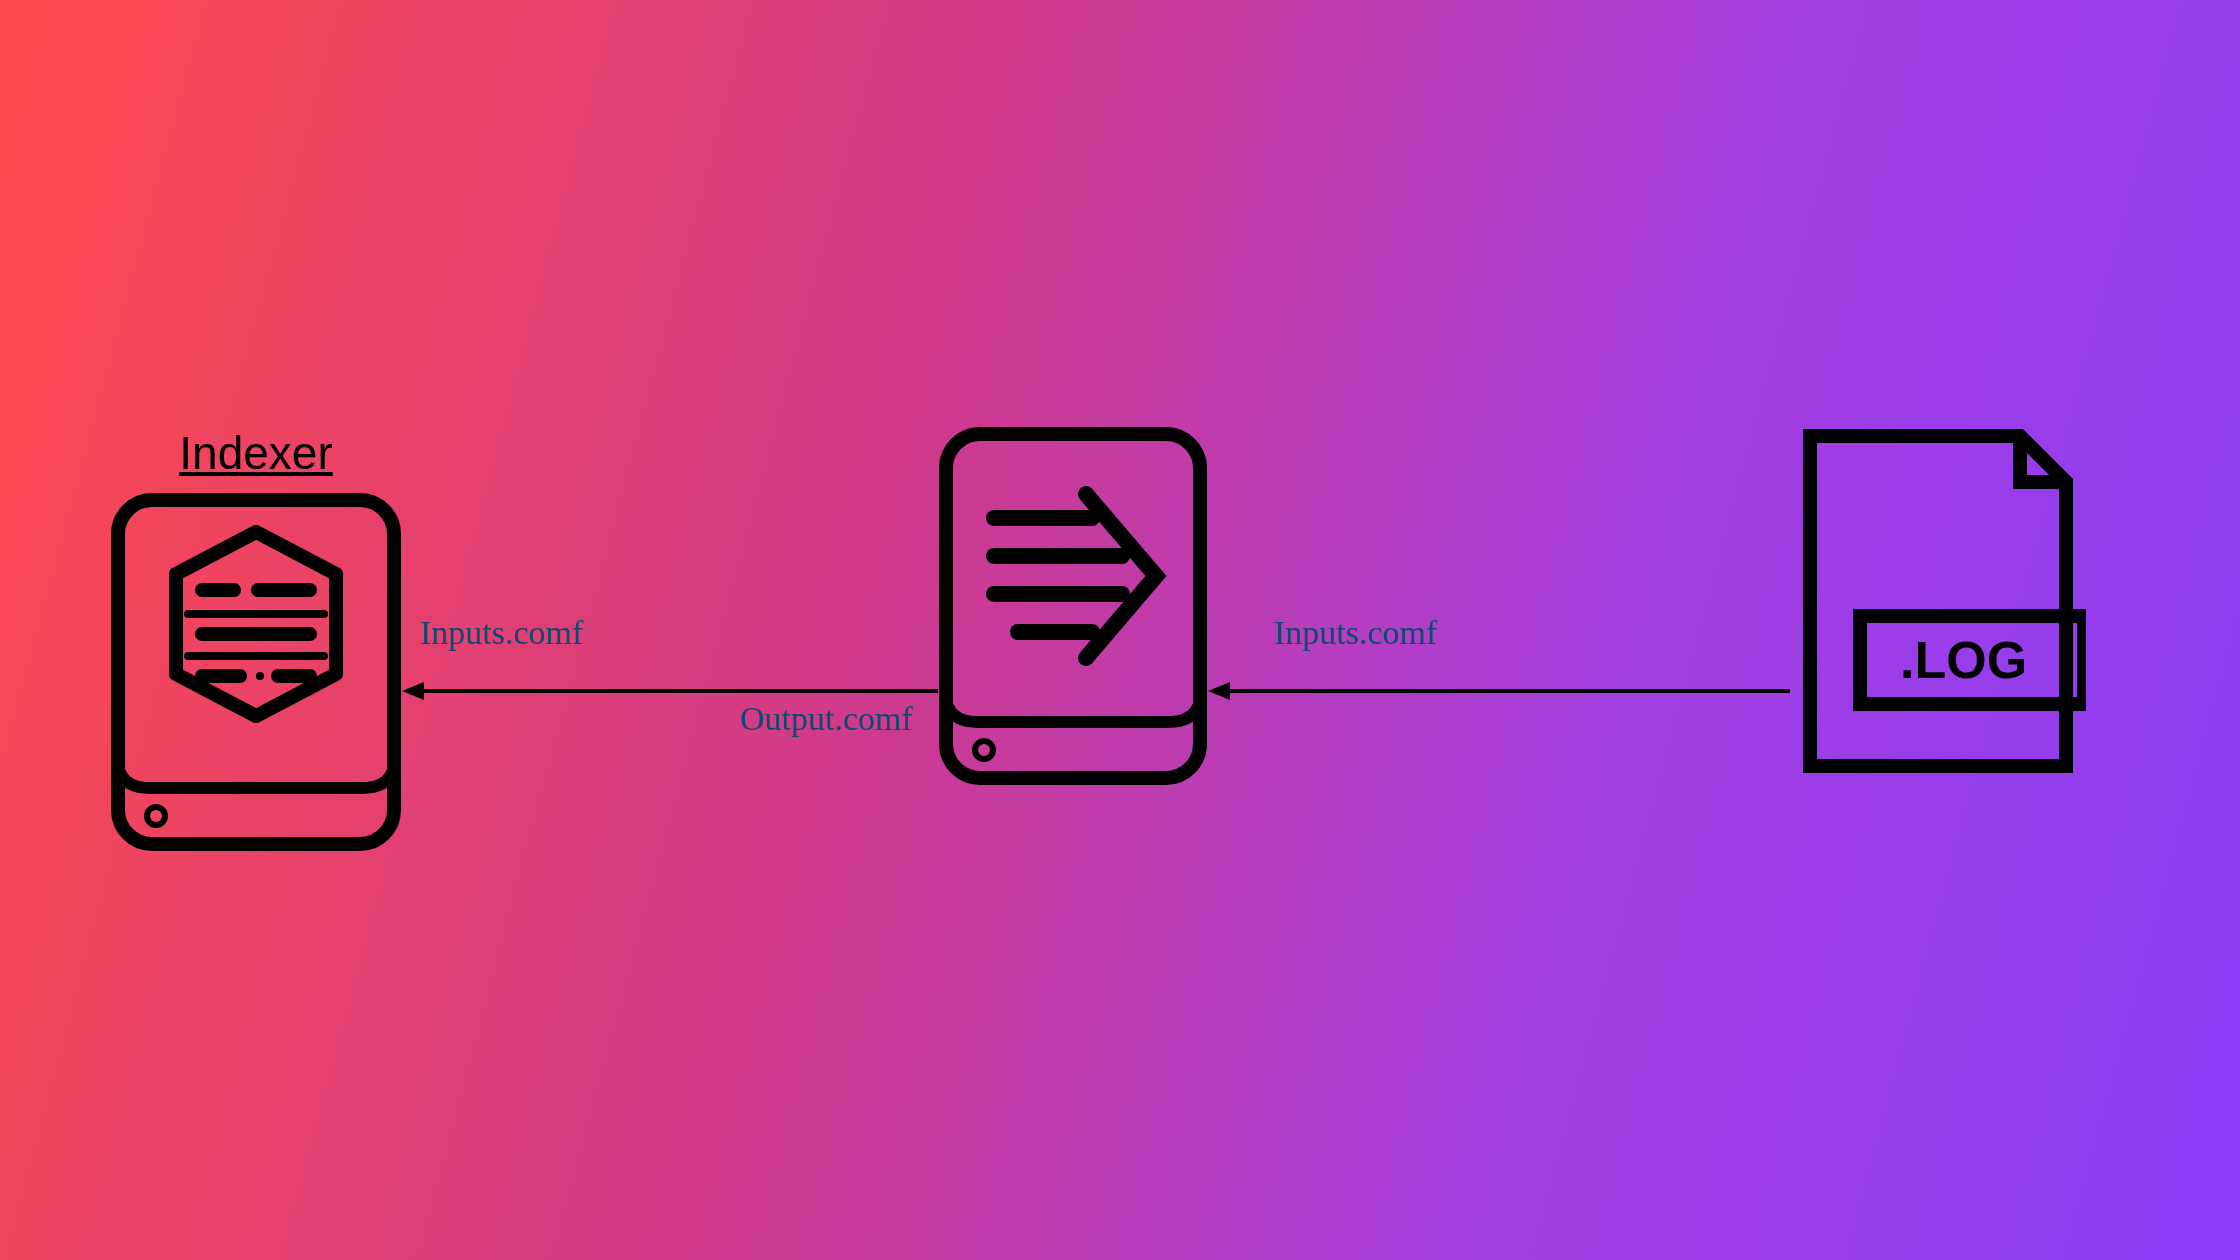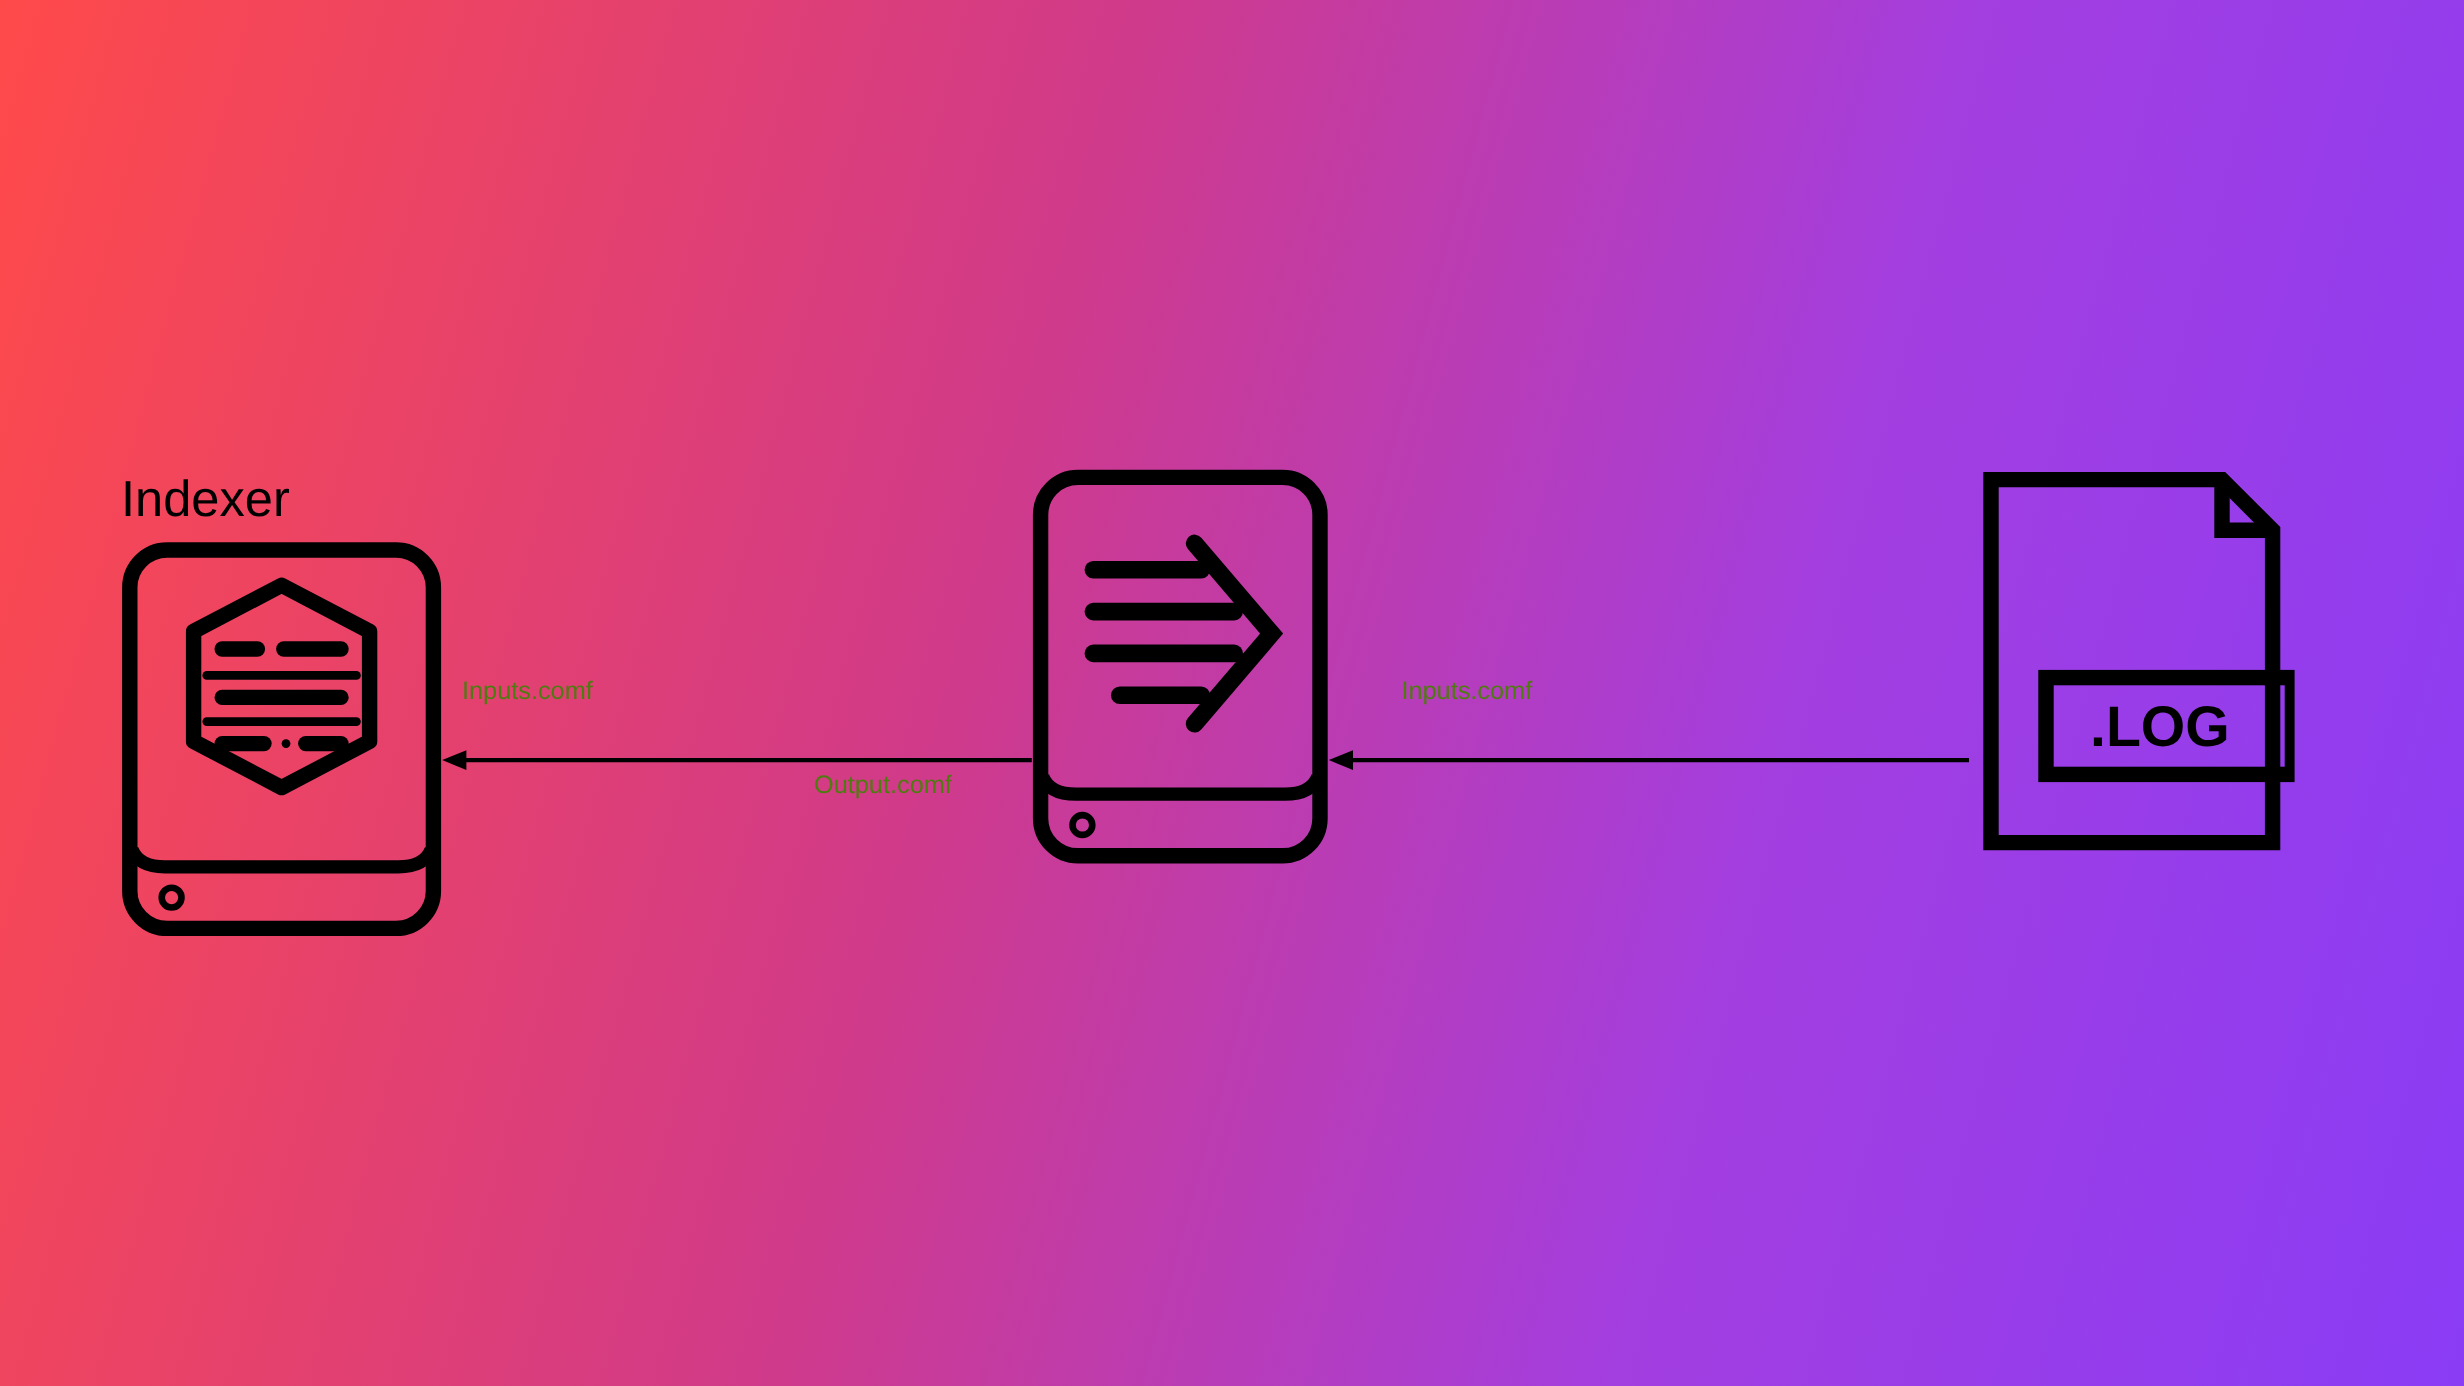--- a/index.html
+++ b/index.html
@@ -10,31 +10,34 @@
     font-family: Arial, Helvetica, sans-serif;
     position: relative;
     overflow: hidden;
   }
   .stage {
     position: absolute;
     inset: 0;
   }
   .node {
     position: absolute;
+    text-align: center;
+    text-decoration: underline;
   }
   .title {
     font-size: 46px;
     color: #000;
     margin-bottom: 12px;
     font-weight: 400;
   }
   .arrow-label {
     position: absolute;
-    font-size: 23px;
-    color: #4d7c0f;
+    font-size: 34px;
+    color: #0c4a6e;
+    font-family: Liberation Serif, serif;
   }
   svg.icon {
     display: block;
   }
 </style>
 </head>
 <body>
 
 <div class="stage">
 

